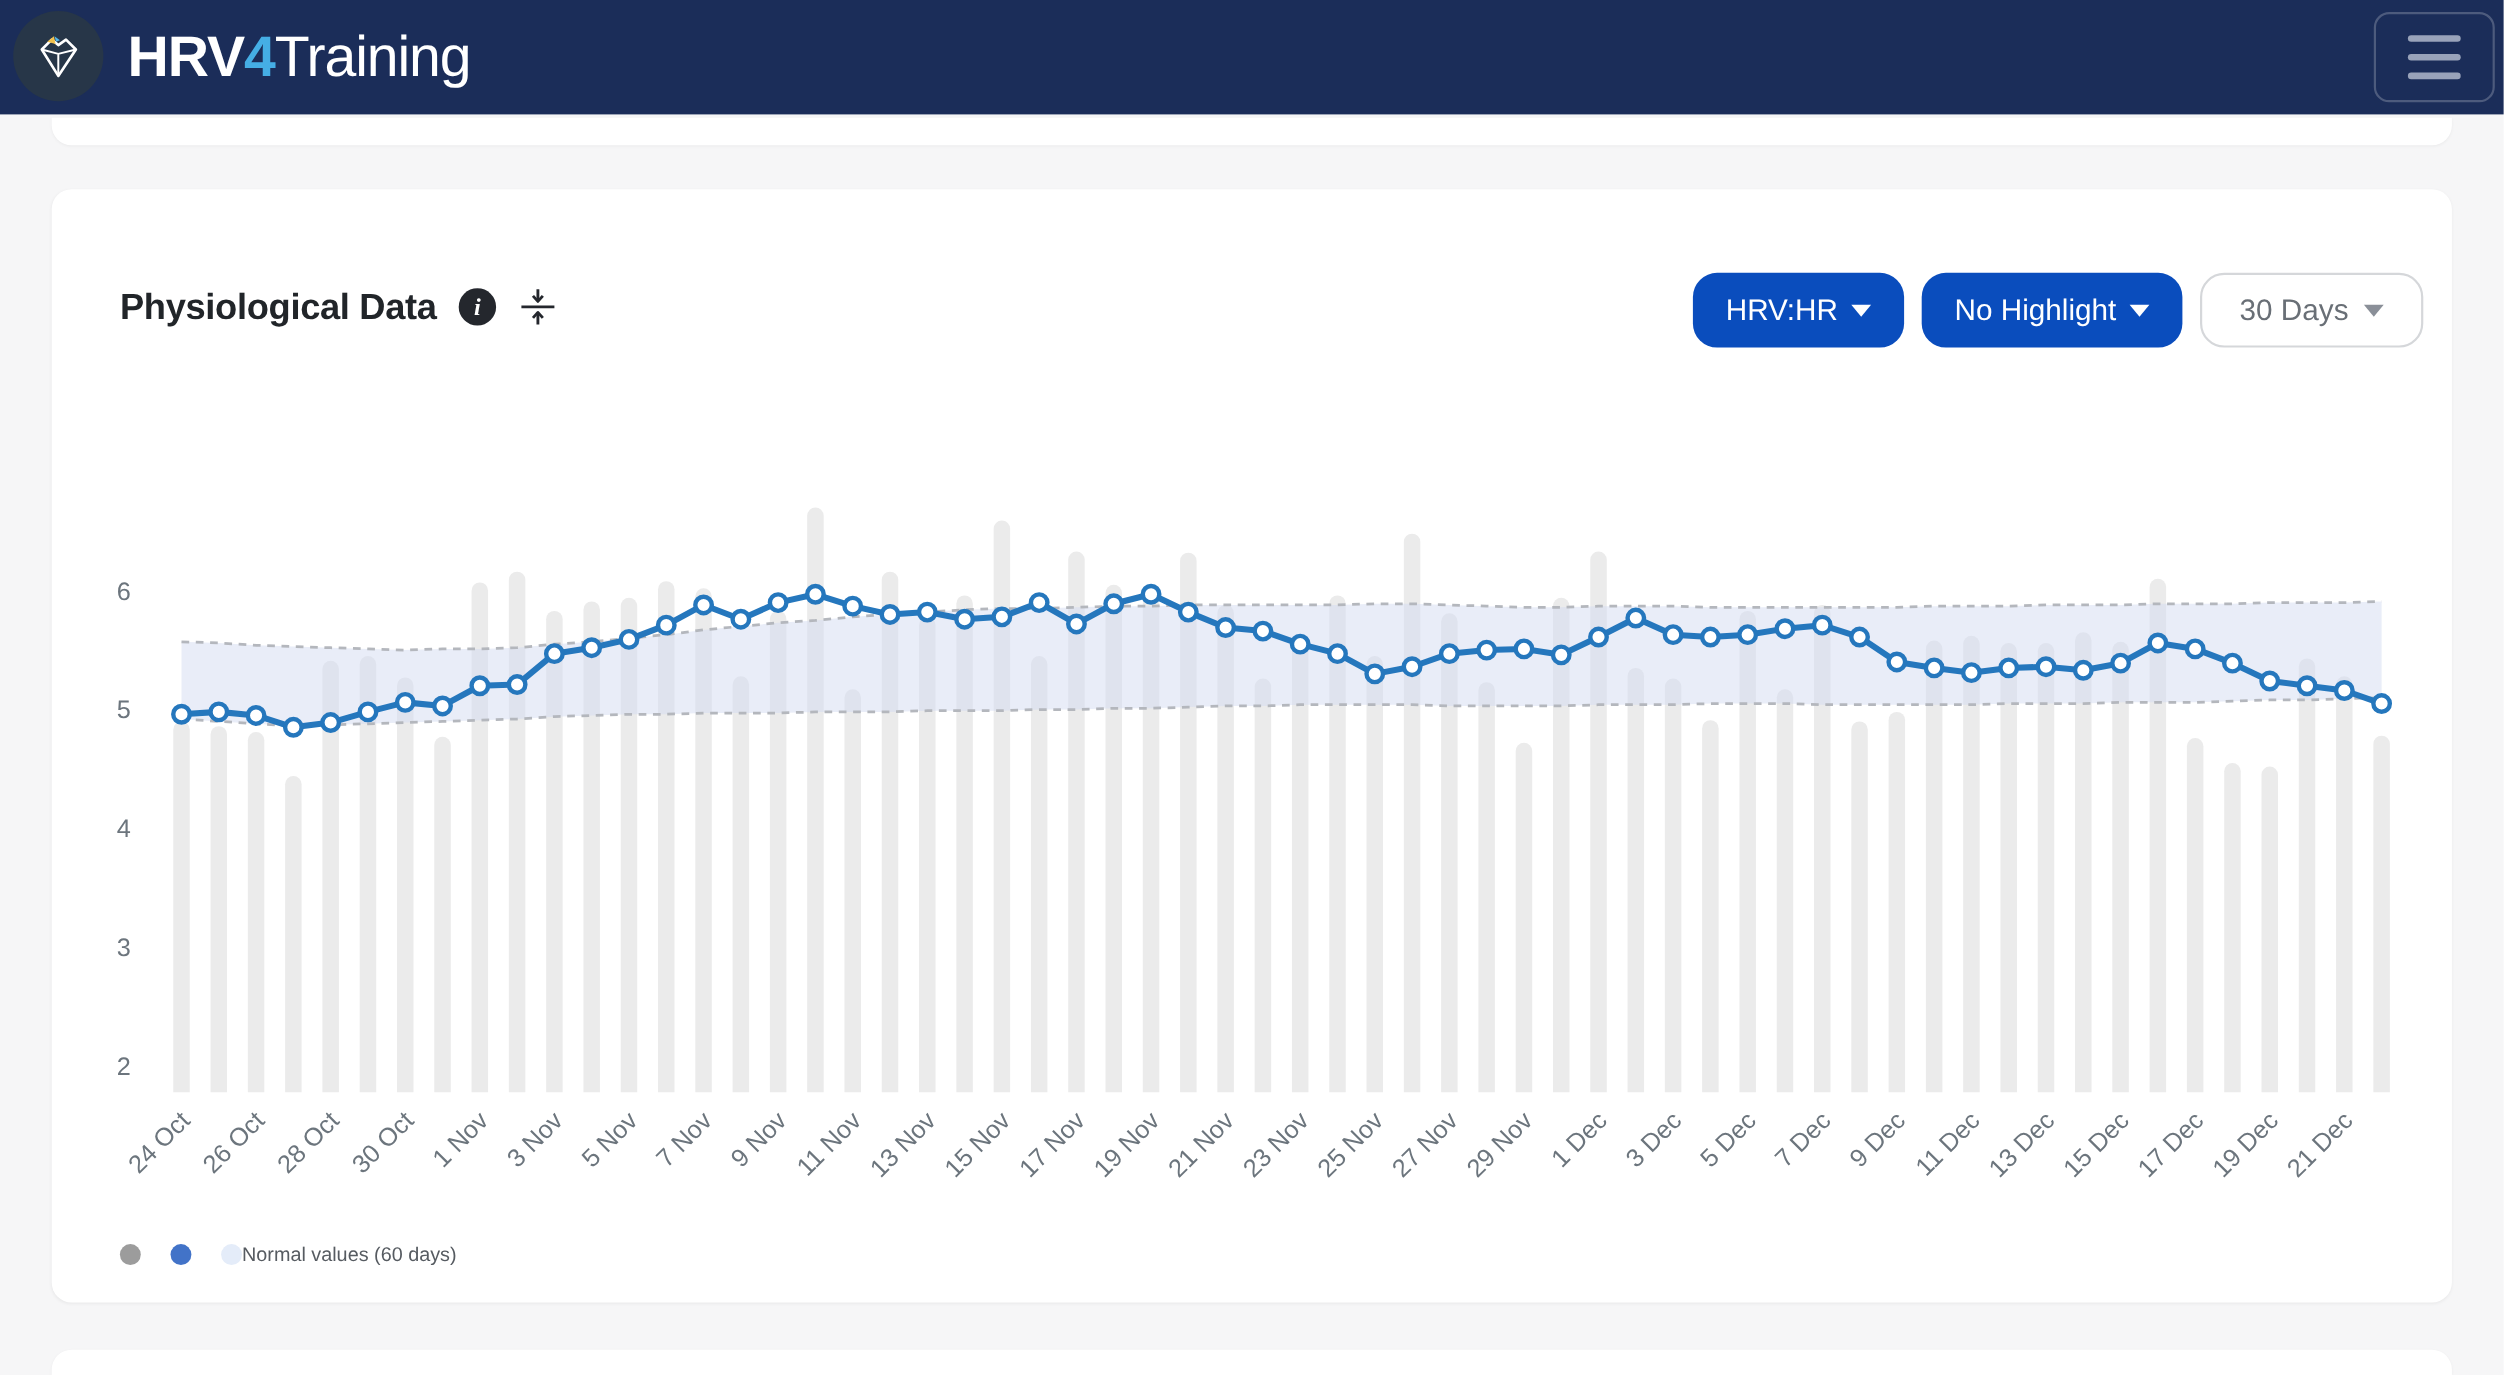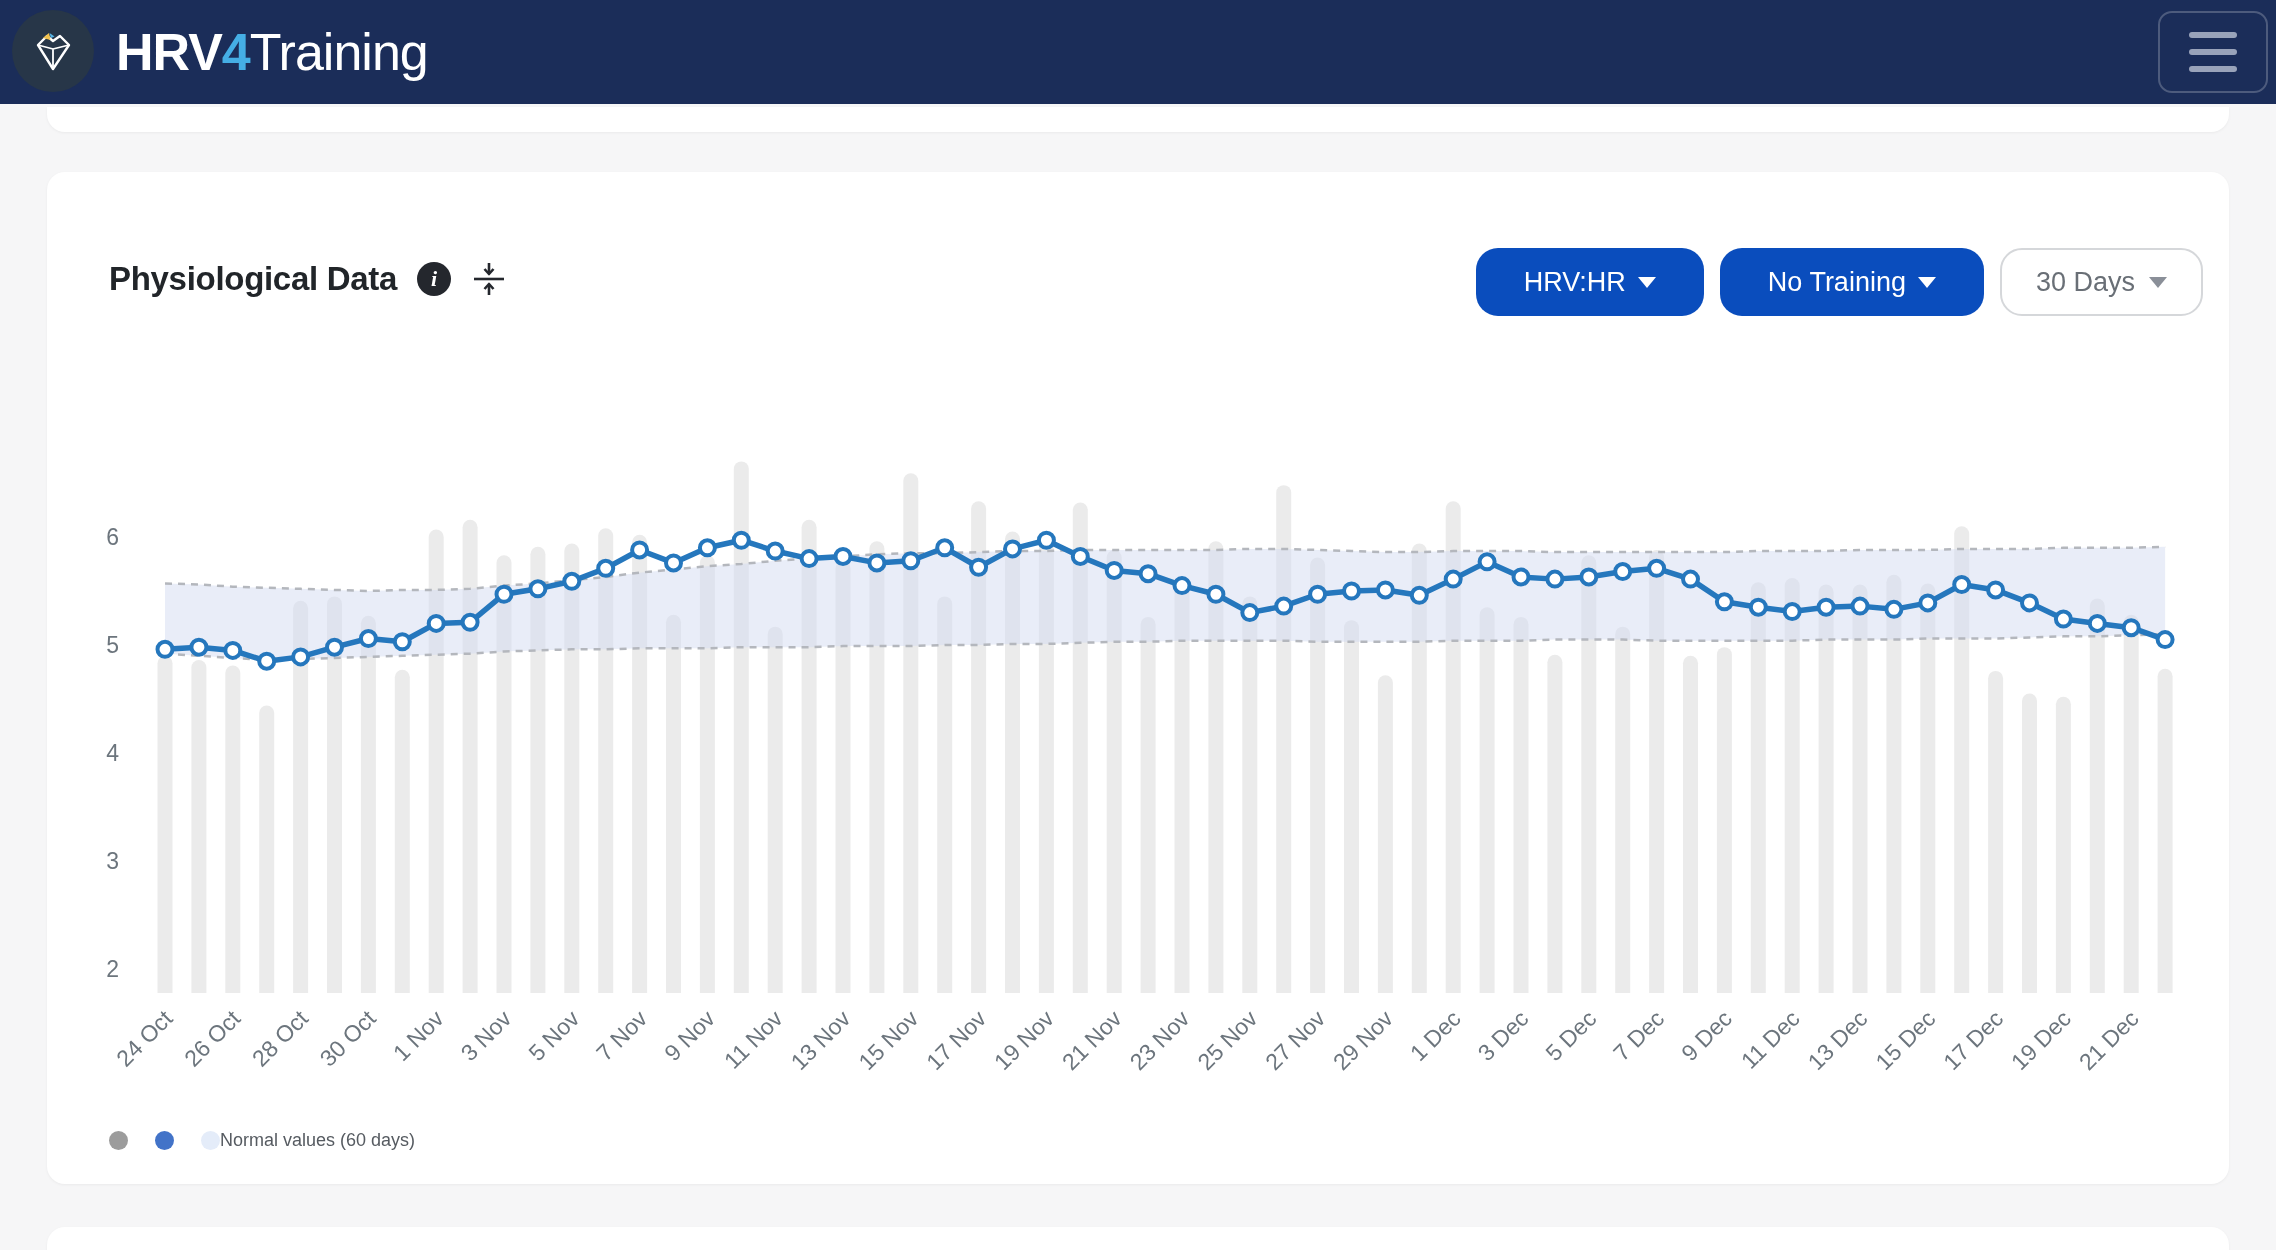--- a/index.html
+++ b/index.html
@@ -43,21 +43,21 @@
   .info-icon{
     width:34px;height:34px;border-radius:50%;background:#24272d;color:#ffffff;
     display:flex;align-items:center;justify-content:center;
     font-family:"Liberation Serif", serif;font-style:italic;font-weight:700;font-size:22px;
     cursor:pointer;
   }
   .collapse-icon{cursor:pointer;display:flex;align-items:center;}
   .controls{position:absolute;top:76px;right:26px;display:flex;gap:16px;align-items:center;}
   .btn{
     height:68px;border-radius:22px;display:flex;align-items:center;gap:12px;
-    padding:0 48px;font-size:27px;cursor:pointer;border:none;white-space:nowrap;
+    padding:0 30px;font-size:27px;cursor:pointer;border:none;white-space:nowrap;
     font-family:"Liberation Sans", sans-serif;
   }
   .btn-primary{background:#0a4dbd;color:#ffffff;font-weight:500;}
   .btn-light{background:#ffffff;color:#696f76;border:2px solid #d5d7da;font-weight:400;padding:0 34px;gap:14px;}
   .caret{width:0;height:0;border-left:9px solid transparent;border-right:9px solid transparent;border-top:11px solid #ffffff;}
   .caret-gray{border-top-color:#8a8f98;}
   
   #chart-svg{position:absolute;left:0;top:0;}
   
   .legend{position:absolute;left:62px;top:948px;display:flex;align-items:center;height:40px;}
@@ -277,21 +277,21 @@
       </svg>
     </span>
   </div>
 
   <div class="controls">
     <button class="btn btn-primary">
       <span>HRV:HR</span>
       <span class="caret"></span>
     </button>
     <button class="btn btn-primary">
-      <span>No Training</span>
+      <span>No Highlight</span>
       <span class="caret"></span>
     </button>
     <button class="btn btn-light">
       <span>30 Days</span>
       <span class="caret caret-gray"></span>
     </button>
   </div>
 
   <div class="legend">
     <span class="dot dot-gray"></span>

